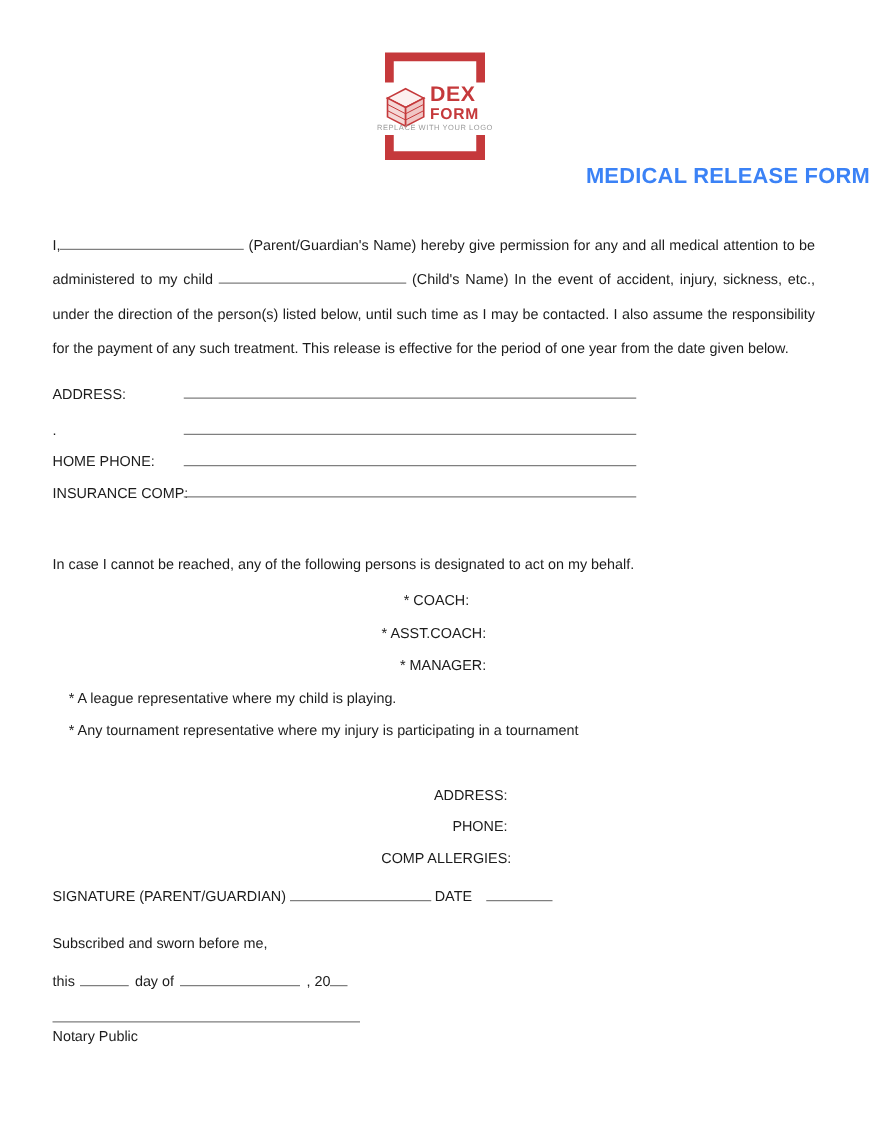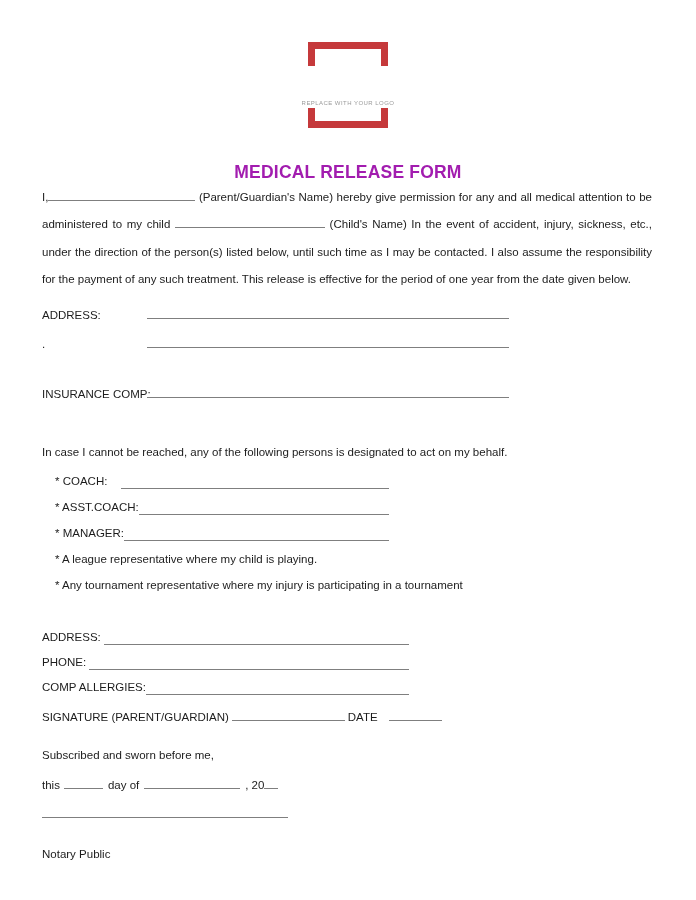--- a/index.html
+++ b/index.html
@@ -20,33 +20,33 @@
   .logo-band-inner{position:absolute;left:8px;top:1px;display:flex;align-items:flex-start;}
   .box-icon{display:block;margin-top:2px;}
   .logo-words{margin-left:3px;line-height:1;}
   .logo-word1{font-weight:bold;font-size:17px;letter-spacing:0.5px;color:var(--accent);}
   .logo-word2{font-weight:bold;font-size:12.5px;letter-spacing:0.6px;color:var(--accent);margin-top:1px;}
   .logo-tagline{
     position:absolute;left:0;right:0;bottom:2px;text-align:center;
     font-size:6px;letter-spacing:0.45px;color:var(--tagline);white-space:nowrap;
   }
   
-  .title{position:absolute;top:162px;left:0;width:100%;margin:0;text-align:center;
-    font-size:17.5px;font-weight:bold;letter-spacing:0.2px;color:#a21caf;}
+  .title{position:absolute;top:130px;left:0;width:100%;margin:0;text-align:right;
+    font-size:17.5px;font-weight:bold;letter-spacing:0.2px;color:#3b82f6;}
   
   .intro{position:absolute;top:184px;left:42px;width:610px;margin:0;
     line-height:27.3px;text-align:justify;}
   
   .blank{display:inline-block;height:13px;border-bottom:1px solid var(--line);vertical-align:baseline;}
   .w147{width:147px;} .w150{width:150px;}
   
   .row{position:absolute;left:42px;white-space:nowrap;}
   .lbl-a{display:inline-block;width:105px;}
   .blank-a{width:362px;}
-  .frow{display:flex;align-items:flex-start;}
+  .frow{display:flex;align-items:flex-end;flex-direction:column;}
   .frow .fl{flex:1 1 auto;height:13px;border-bottom:1px solid var(--line);}
   .row-b{left:55px;width:334px;}
   .lbl-b{flex:none;min-width:66px;}
   .row-c{width:367px;}
   .lbl-c{flex:none;margin-right:3px;}
   .note{left:55px;}
   .sig-blank1{width:113px;margin-left:3px;}
   .sig-date{margin-left:3px;}
   .sig-blank2{width:53px;margin-left:11px;}
   .td-b1{width:39px;margin-left:4px;}
@@ -57,33 +57,51 @@
   .notary-line{width:246px;}
 </style>
 </head>
 <body>
 
 <div class="page">
 
   <div class="logo">
     <div class="logo-frame"></div>
     <div class="logo-band">
+      <div class="logo-band-inner">
+        <svg class="box-icon" width="33" height="34" viewBox="0 0 33 34">
+          <polygon points="16.5,2 31,9.5 16.5,17 2,9.5" fill="#fcf0ef" stroke="#c5393b" stroke-width="1.3"></polygon>
+          <polygon points="2,9.5 16.5,17 16.5,32 2,24.5" fill="#f5d7d6" stroke="#c5393b" stroke-width="1.3"></polygon>
+          <polygon points="16.5,17 31,9.5 31,24.5 16.5,32" fill="#f0c6c5" stroke="#c5393b" stroke-width="1.3"></polygon>
+          <line x1="2" y1="14.5" x2="16.5" y2="22" stroke="#c5393b" stroke-width="0.8"></line>
+          <line x1="2" y1="19.5" x2="16.5" y2="27" stroke="#c5393b" stroke-width="0.8"></line>
+          <line x1="16.5" y1="22" x2="31" y2="14.5" stroke="#c5393b" stroke-width="0.8"></line>
+          <line x1="16.5" y1="27" x2="31" y2="19.5" stroke="#c5393b" stroke-width="0.8"></line>
+        </svg>
+        <div class="logo-words">
+          <div class="logo-word1">DEX</div>
+          <div class="logo-word2">FORM</div>
+        </div>
+      </div>
       <div class="logo-tagline">REPLACE WITH YOUR LOGO</div>
     </div>
   </div>
 
   <h1 class="title">MEDICAL RELEASE FORM</h1>
 
   <p class="intro"><span>I,</span><span class="blank w147"></span> <span>(Parent/Guardian's Name) hereby give permission for any and all medical attention to be administered to my child</span> <span class="blank w150"></span> <span>(Child's Name) In the event of accident, injury, sickness, etc., under the direction of the person(s) listed below, until such time as I may be contacted.  I also assume the responsibility for the payment of any such treatment. This release is effective for the period of one year from the date given below.</span></p>
 
   <div class="row" style="top:305px">
     <span class="lbl-a">ADDRESS:</span><span class="blank blank-a"></span>
   </div>
   <div class="row" style="top:334px">
     <span class="lbl-a">.</span><span class="blank blank-a"></span>
+  </div>
+  <div class="row" style="top:359px">
+    <span class="lbl-a">HOME PHONE:</span><span class="blank blank-a"></span>
   </div>
   <div class="row" style="top:384px">
     <span class="lbl-a">INSURANCE COMP:</span><span class="blank blank-a"></span>
   </div>
 
   <div class="row" style="top:446px">In case I cannot be reached, any of the following persons is designated to act on my behalf.</div>
 
   <div class="row frow row-b" style="top:475px">
     <span class="lbl-b">* COACH:</span>
       <span class="fl"></span>
@@ -117,15 +135,15 @@
     <span>SIGNATURE (PARENT/GUARDIAN)</span><span class="blank sig-blank1"></span><span class="sig-date">DATE</span><span class="blank sig-blank2"></span>
   </div>
 
   <div class="row" style="top:749px">Subscribed and sworn before me,</div>
   <div class="row" style="top:775px">
     <span>this</span><span class="blank td-b1"></span><span class="td-dayof">day of</span><span class="blank td-b2"></span><span class="td-year">, 20</span><span class="blank td-b3"></span>
   </div>
   <div class="row" style="top:804px">
     <span class="blank notary-line"></span>
   </div>
-  <div class="row" style="top:848px">Notary Public</div>
+  <div class="row" style="top:824px">Notary Public</div>
 
 </div>
 
 </body></html>

